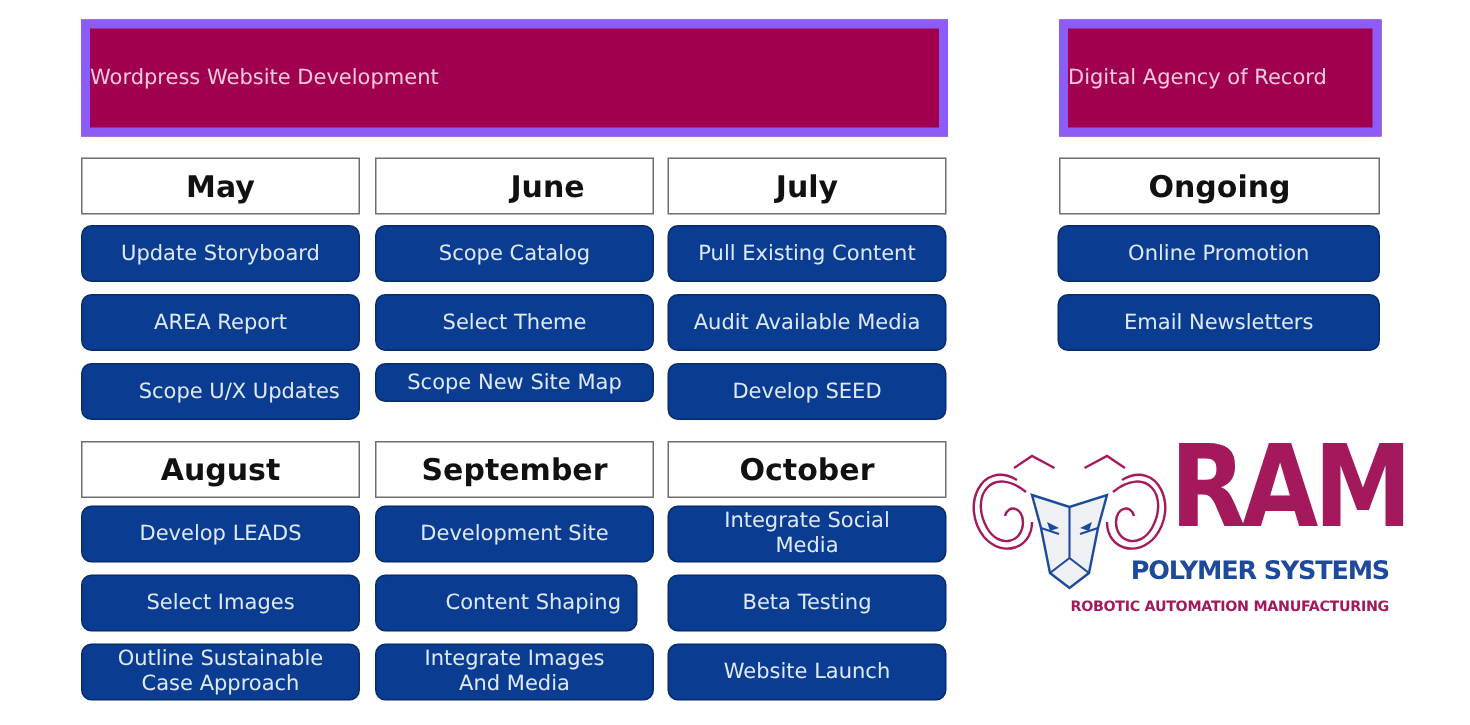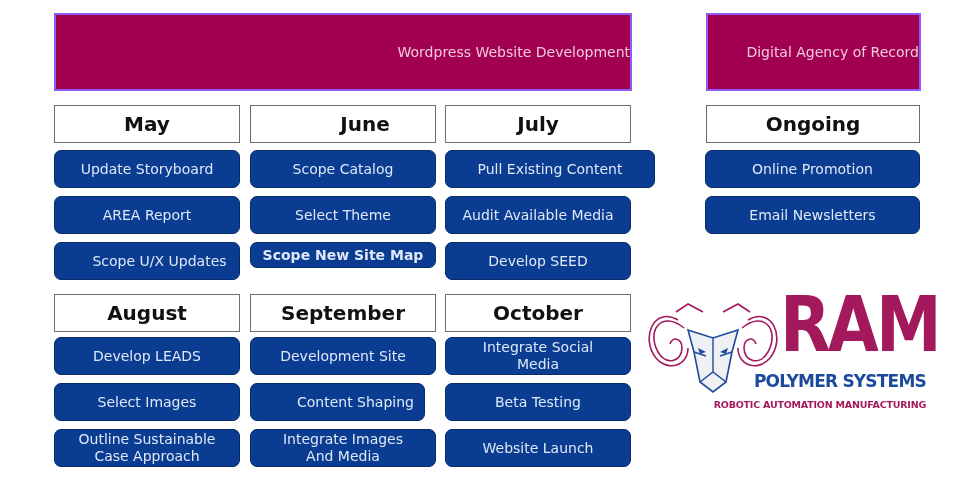--- a/index.html
+++ b/index.html
@@ -1,18 +1,18 @@
 <!DOCTYPE html>
 <html><head>
 <meta charset="utf-8">
 <style>
   html,body{margin:0;padding:0;background:#ffffff;}
   body{width:980px;height:483px;position:relative;overflow:hidden;font-family:"DejaVu Sans","Liberation Sans",sans-serif;}
   .abs{position:absolute;box-sizing:border-box;}
-  .banner{background:#a0004f;color:#f3c9dc;display:flex;align-items:center;justify-content:flex-end;font-size:14px;border:2px solid #8b5cf6;}
+  .banner{background:#a0004f;color:#f3c9dc;display:flex;align-items:center;justify-content:flex-start;font-size:14px;border:6px solid #8b5cf6;}
   .month{background:#fff;border:1px solid #6f6f6f;display:flex;align-items:center;justify-content:center;font-weight:bold;font-size:20px;color:#111;}
   .task{background:#0a3d91;color:#dfe8f7;border-radius:7px;display:flex;align-items:center;justify-content:center;text-align:center;font-size:14px;line-height:17px;border:1px solid #072c6a;white-space:pre-line;}
   .logo svg{display:block;}
 </style>
 </head>
 <body>
 
 <div class="abs banner" style="left:54px;top:13px;width:578px;height:78px;">
   <span>Wordpress Website Development</span>
 </div>
@@ -24,23 +24,23 @@
 <div class="abs month" style="left:250px;top:105px;width:186px;height:38px;padding-left:44px;">June</div>
 <div class="abs month" style="left:445px;top:105px;width:186px;height:38px;">July</div>
 <div class="abs month" style="left:706px;top:105px;width:214px;height:38px;">Ongoing</div>
 
 <div class="abs task" style="left:54px;top:150px;width:186px;height:38px;">Update Storyboard</div>
 <div class="abs task" style="left:54px;top:196px;width:186px;height:38px;">AREA Report</div>
 <div class="abs task" style="left:54px;top:242px;width:186px;height:38px;padding-left:25px;">Scope U/X Updates</div>
 
 <div class="abs task" style="left:250px;top:150px;width:186px;height:38px;">Scope Catalog</div>
 <div class="abs task" style="left:250px;top:196px;width:186px;height:38px;">Select Theme</div>
-<div class="abs task" style="left:250px;top:242px;width:186px;height:26px;font-weight:bold;">Scope New Site Map</div>
+<div class="abs task" style="left:250px;top:242px;width:186px;height:26px;">Scope New Site Map</div>
 
-<div class="abs task" style="left:445px;top:150px;width:210px;height:38px;">Pull Existing Content</div>
+<div class="abs task" style="left:445px;top:150px;width:186px;height:38px;">Pull Existing Content</div>
 <div class="abs task" style="left:445px;top:196px;width:186px;height:38px;">Audit Available Media</div>
 <div class="abs task" style="left:445px;top:242px;width:186px;height:38px;">Develop SEED</div>
 
 <div class="abs task" style="left:705px;top:150px;width:215px;height:38px;">Online Promotion</div>
 <div class="abs task" style="left:705px;top:196px;width:215px;height:38px;">Email Newsletters</div>
 
 <div class="abs month" style="left:54px;top:294px;width:186px;height:38px;">August</div>
 <div class="abs month" style="left:250px;top:294px;width:186px;height:38px;">September</div>
 <div class="abs month" style="left:445px;top:294px;width:186px;height:38px;">October</div>
 

